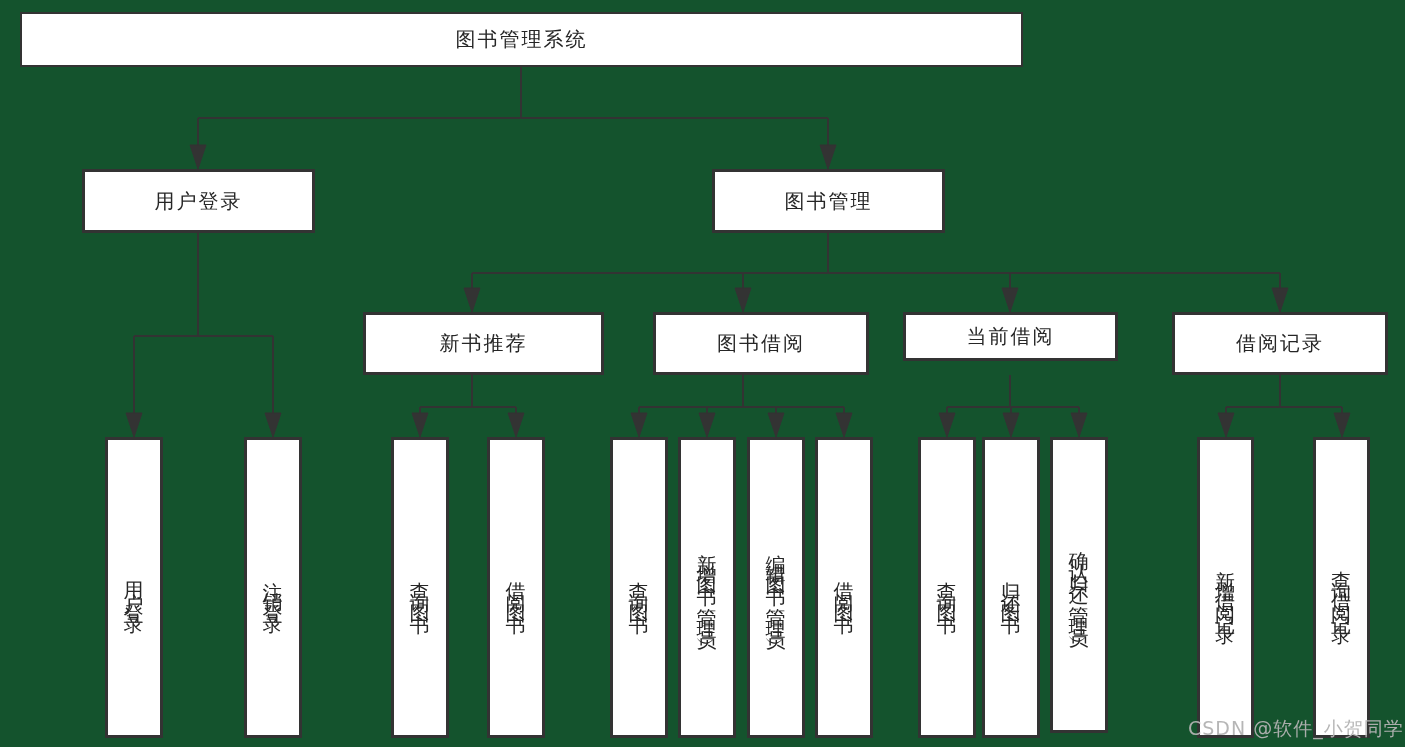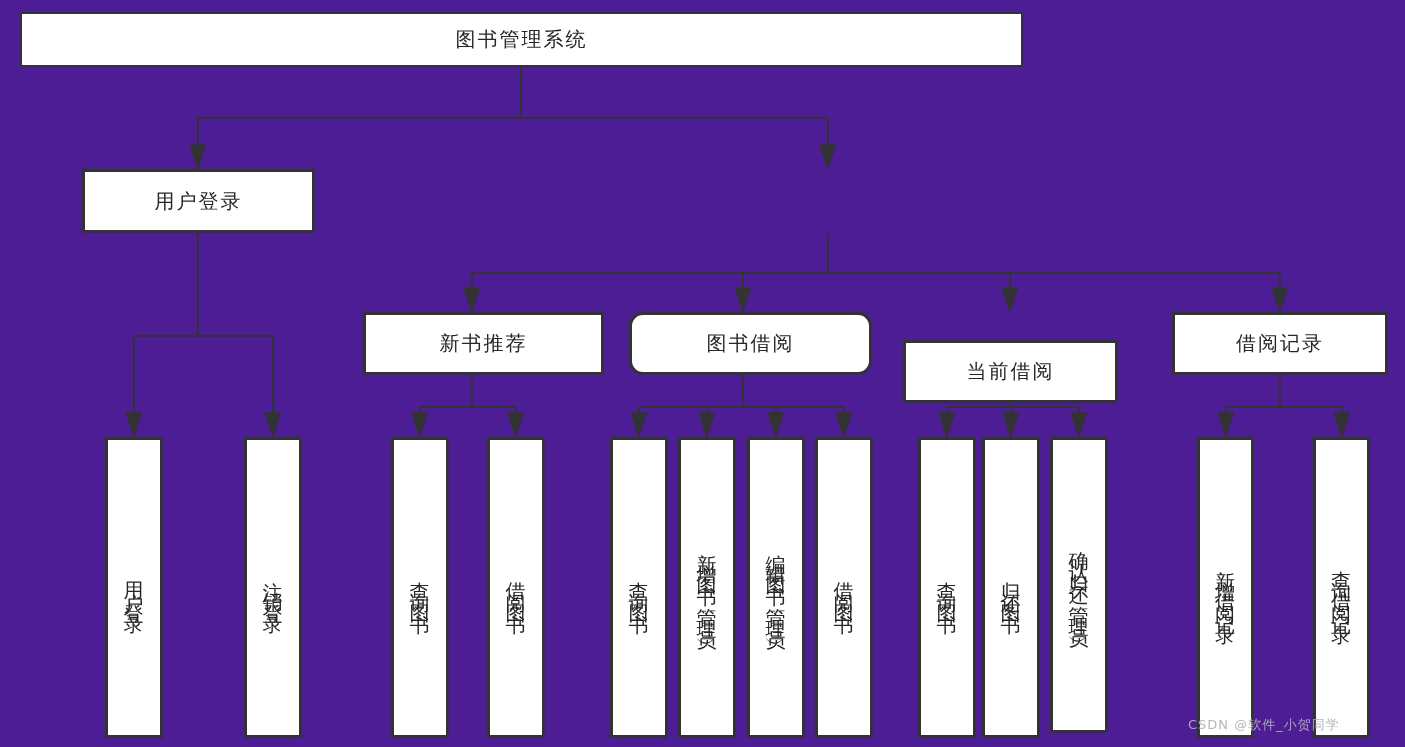--- a/index.html
+++ b/index.html
@@ -1,19 +1,19 @@
 <!DOCTYPE html>
 <html><head>
 <meta charset="utf-8">
 <style>
   html,body{margin:0;padding:0;background:#ffffff;}
   .canvas{
     position:relative;
     width:1405px;height:747px;
-    background:#4c1d95;
+    background:#14532d;
     font-family:"DejaVu Sans","Liberation Sans",sans-serif;
     overflow:hidden;
   }
   .connector-layer{position:absolute;left:0;top:0;width:1405px;height:747px;}
   .box{
     position:absolute;
     box-sizing:border-box;
     border:3px solid #333333;
     background:#ffffff;
     display:flex;align-items:center;justify-content:center;
@@ -25,21 +25,21 @@
     writing-mode:vertical-rl;
     text-orientation:mixed;
     font-size:20px;
     letter-spacing:11px;
     line-height:1;
     white-space:nowrap;
   }
   .watermark{
     position:absolute;
     left:1188px;top:716px;
-    font-size:13px;
+    font-size:19px;
     color:rgba(178,178,178,0.95);
     letter-spacing:1px;
     white-space:nowrap;
     z-index:6;
   }
   svg line{stroke:#333333;stroke-width:2;}
   svg polygon{fill:#333333;stroke:#333333;}
 </style>
 </head>
 <body>
@@ -108,28 +108,31 @@
     <polygon points="1334,413 1350,413 1342,437"></polygon>
   </svg>
 
   <div class="box root-box" style="left:20px;top:12px;width:1003px;height:55px;">
     <span class="h-label">图书管理系统</span>
   </div>
 
   <div class="box" style="left:82px;top:169px;width:233px;height:64px;">
     <span class="h-label">用户登录</span>
   </div>
+  <div class="box" style="left:712px;top:169px;width:233px;height:64px;">
+    <span class="h-label">图书管理</span>
+  </div>
 
   <div class="box" style="left:363px;top:312px;width:241px;height:63px;">
     <span class="h-label">新书推荐</span>
   </div>
-  <div class="box" style="left:629px;top:312px;width:243px;height:63px;border-radius:14px;">
+  <div class="box" style="left:653px;top:312px;width:216px;height:63px;">
     <span class="h-label">图书借阅</span>
   </div>
-  <div class="box" style="left:903px;top:312px;width:215px;height:63px;margin-top:28px;">
+  <div class="box" style="left:903px;top:312px;width:215px;height:49px;">
     <span class="h-label">当前借阅</span>
   </div>
   <div class="box" style="left:1172px;top:312px;width:216px;height:63px;text-align:center;">
     <span class="h-label">借阅记录</span>
   </div>
 
   <div class="box leaf" style="left:105px;top:437px;width:58px;height:301px;">
     <span class="v-label">用户登录</span>
   </div>
   <div class="box leaf" style="left:244px;top:437px;width:58px;height:301px;">

